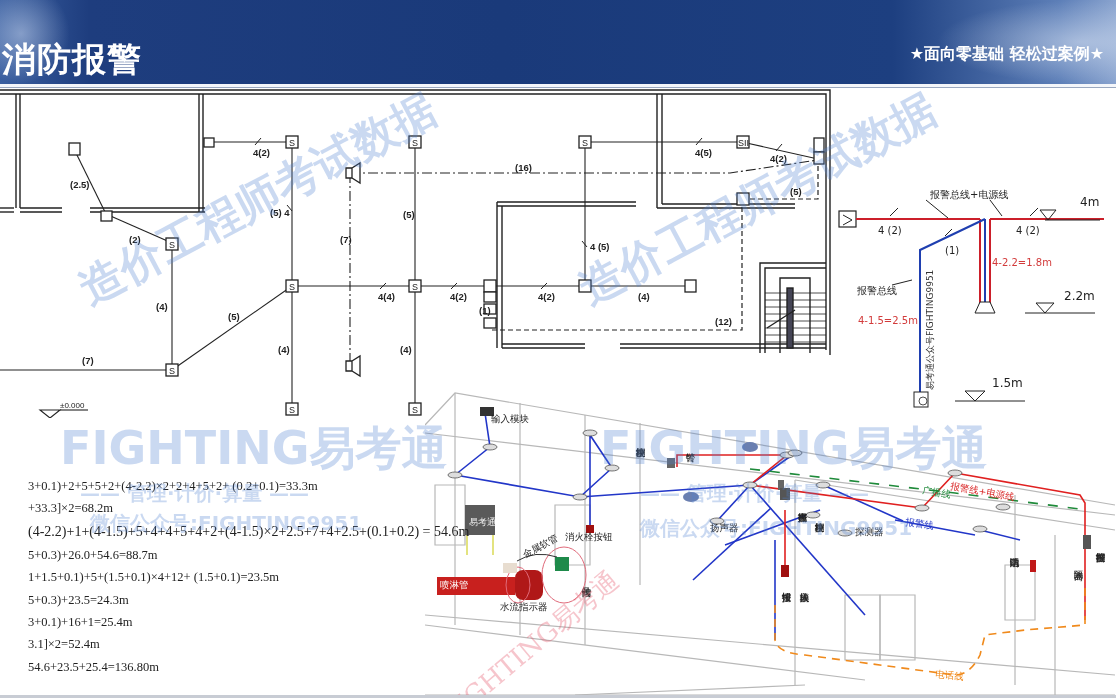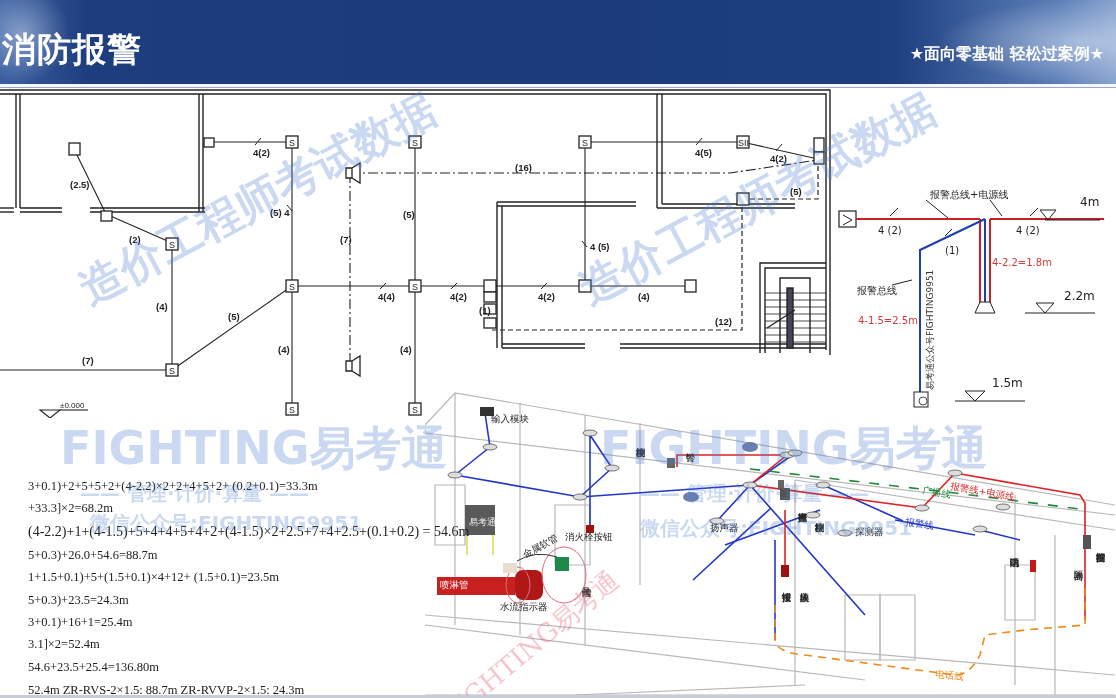--- a/index.html
+++ b/index.html
@@ -1,20 +1,20 @@
 <!DOCTYPE html>
 <html><head>
 <meta charset="utf-8">
 <style>
   html, body { margin:0; padding:0; }
   body { width:1116px; height:698px; position:relative; overflow:hidden; background:#ffffff; font-family:"DejaVu Sans", sans-serif; }
   .header { position:absolute; left:0; top:0; width:1116px; height:84px;
     background: linear-gradient(90deg, #3a5fa0 0%, #1e3d7e 8%, #1a3a7a 45%, #1d3f80 80%, #5d7fb8 95%, #8aa4cf 100%); }
   .header .cloud { position:absolute; top:0; height:84px; }
-  .header .title { position:absolute; left:2px; top:27px; color:#fff; font-size:34px; font-weight:bold; letter-spacing:1px; font-family:"DejaVu Sans", sans-serif; }
+  .header .title { position:absolute; left:2px; top:37px; color:#fff; font-size:34px; font-weight:bold; letter-spacing:1px; font-family:"DejaVu Sans", sans-serif; }
   .header .slogan { position:absolute; right:12px; top:44px; color:#fff; font-size:16px; font-weight:bold; font-family:"DejaVu Sans", sans-serif; }
   .header-line { position:absolute; left:0; top:84px; width:1116px; height:3px; background:#f4f6fa; border-bottom:1px solid #9aa8c0; }
 
   .plan { position:absolute; left:0; top:88px; width:835px; height:330px; }
   .rightplan { position:absolute; left:830px; top:180px; width:286px; height:230px; }
   .iso { position:absolute; left:425px; top:385px; width:691px; height:313px; }
   .calc { position:absolute; left:0; top:476px; width:430px; height:222px; font-family:"Liberation Serif", serif; font-size:12.5px; color:#222; }
   .calc .line { position:absolute; left:0; white-space:nowrap;margin-left:28px; }
   .wm { position:absolute; pointer-events:none; color:rgba(80,130,210,0.30); font-weight:bold; font-family:"DejaVu Sans", sans-serif; white-space:nowrap; }
   .bottom-bar { position:absolute; left:0; top:695px; width:1116px; height:3px; background:#c8ccd4; }
@@ -348,21 +348,20 @@
 <div class="calc">
   <div class="line" style="top:3px">3+0.1)+2+5+5+2+(4-2.2)×2+2+4+5+2+ (0.2+0.1)=33.3m</div>
   <div class="line" style="top:25px">+33.3]×2=68.2m</div>
   <div class="line" style="top:48px;font-size:14px">(4-2.2)+1+(4-1.5)+5+4+4+5+4+2+(4-1.5)×2+2.5+7+4+2.5+(0.1+0.2) = 54.6m</div>
   <div class="line" style="top:72px">5+0.3)+26.0+54.6=88.7m</div>
   <div class="line" style="top:94px">1+1.5+0.1)+5+(1.5+0.1)×4+12+ (1.5+0.1)=23.5m</div>
   <div class="line" style="top:117px">5+0.3)+23.5=24.3m</div>
   <div class="line" style="top:139px">3+0.1)+16+1=25.4m</div>
   <div class="line" style="top:161px">3.1]×2=52.4m</div>
   <div class="line" style="top:184px">54.6+23.5+25.4=136.80m</div>
-  <div class="line" style="top:207px">52.4m   ZR-RVS-2×1.5: 88.7m   ZR-RVVP-2×1.5: 24.3m</div>
 </div>
 
 <div class="wm" style="left:60px;top:170px;font-size:44px;transform:rotate(-28deg);">造价工程师考试数据</div>
 <div class="wm" style="left:560px;top:170px;font-size:44px;transform:rotate(-28deg);">造价工程师考试数据</div>
 <div class="wm" style="left:60px;top:418px;font-size:46px;">FIGHTING易考通</div>
 <div class="wm" style="left:600px;top:418px;font-size:46px;">FIGHTING易考通</div>
 <div class="wm" style="left:80px;top:480px;font-size:20px;">—— 管理·计价·算量 ——</div>
 <div class="wm" style="left:640px;top:480px;font-size:20px;">—— 管理·计价·算量 ——</div>
 <div class="wm" style="left:90px;top:510px;font-size:20px;">微信公众号:FIGHTING9951</div>
 <div class="wm" style="left:640px;top:515px;font-size:20px;">微信公众号:FIGHTING9951</div>

